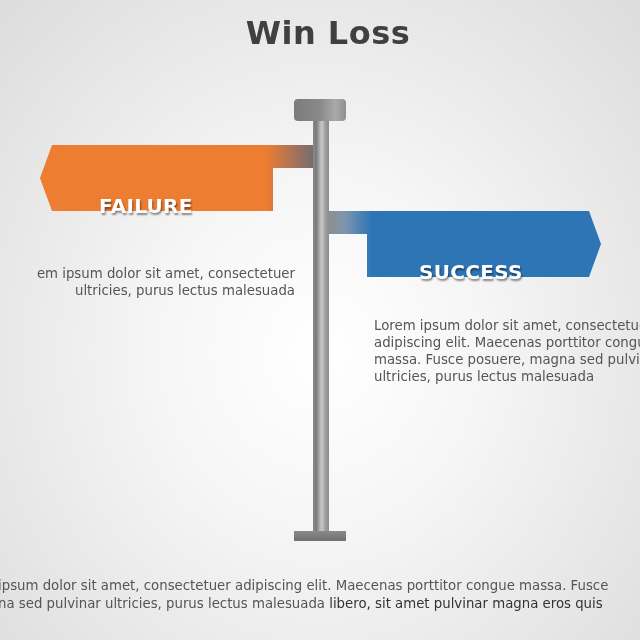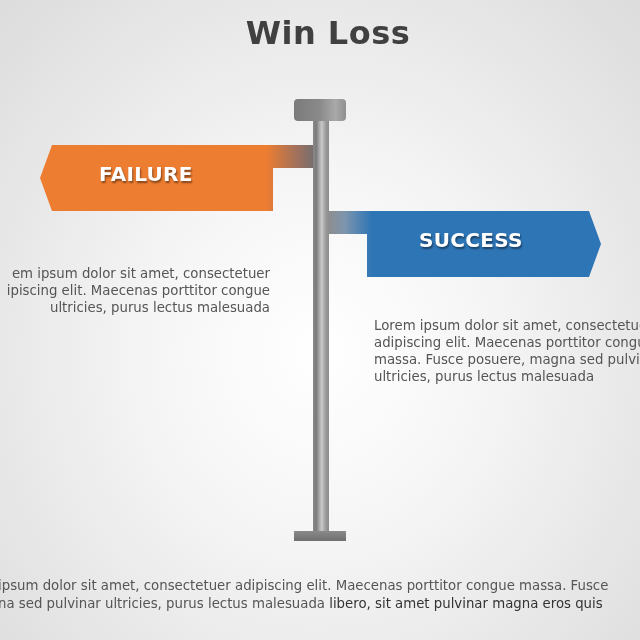--- a/index.html
+++ b/index.html
@@ -26,30 +26,31 @@
     position: absolute; left: 294px; top: 531px; width: 52px; height: 10px;
     background: linear-gradient(to bottom, #8a8a8a, #6f6f6f);
   }
   .sign { position: absolute; }
   .sign svg { position: absolute; left: 0; top: 0; overflow: visible; }
   .sign-label {
     position: absolute; color: #ffffff; font-weight: bold; font-size: 20px;
     font-family: "DejaVu Sans", sans-serif;
     text-shadow: 1px 2px 2px rgba(0,0,0,0.45);
     letter-spacing: 0.3px;
+    margin-top: 32px;
   }
   .failure { left: 40px; top: 145px; width: 276px; height: 66px; }
   .failure .sign-label { left: 59px; top: 17px; }
   .success { left: 328px; top: 211px; width: 273px; height: 68px; }
   .success .sign-label { left: 91px; top: 17px; }
   .text {
     position: absolute; font-size: 13.3px; line-height: 17px; color: #555555;
     font-family: "DejaVu Sans", sans-serif; white-space: nowrap;
   }
-  .text-left { right: 370px; top: 265px; text-align: right; }
+  .text-left { right: 345px; top: 265px; text-align: right; }
   .text-right { left: 374px; top: 317px; text-align: left; }
   .text-bottom { left: -2px; top: 577px; text-align: left; line-height: 18px; }
   .text-bottom .dark { color: #333333; }
   .line { display: block; }
 </style>
 </head>
 <body>
 
 <div class="title">Win Loss</div>
 
@@ -81,21 +82,20 @@
   </svg>
   <span class="sign-label">SUCCESS</span>
 </div>
 
 <div class="pole"></div>
 <div class="cap"></div>
 <div class="base"></div>
 
 <div class="text text-left">
   <span class="line">em ipsum dolor sit amet, consectetuer</span>
-  <span class="line">ipiscing elit. Maecenas porttitor congue</span>
   <span class="line">ultricies, purus lectus malesuada</span>
 </div>
 
 <div class="text text-right">
   <span class="line">Lorem ipsum dolor sit amet, consectetuer</span>
   <span class="line">adipiscing elit. Maecenas porttitor congue</span>
   <span class="line">massa. Fusce posuere, magna sed pulvinar</span>
   <span class="line">ultricies, purus lectus malesuada</span>
 </div>
 

